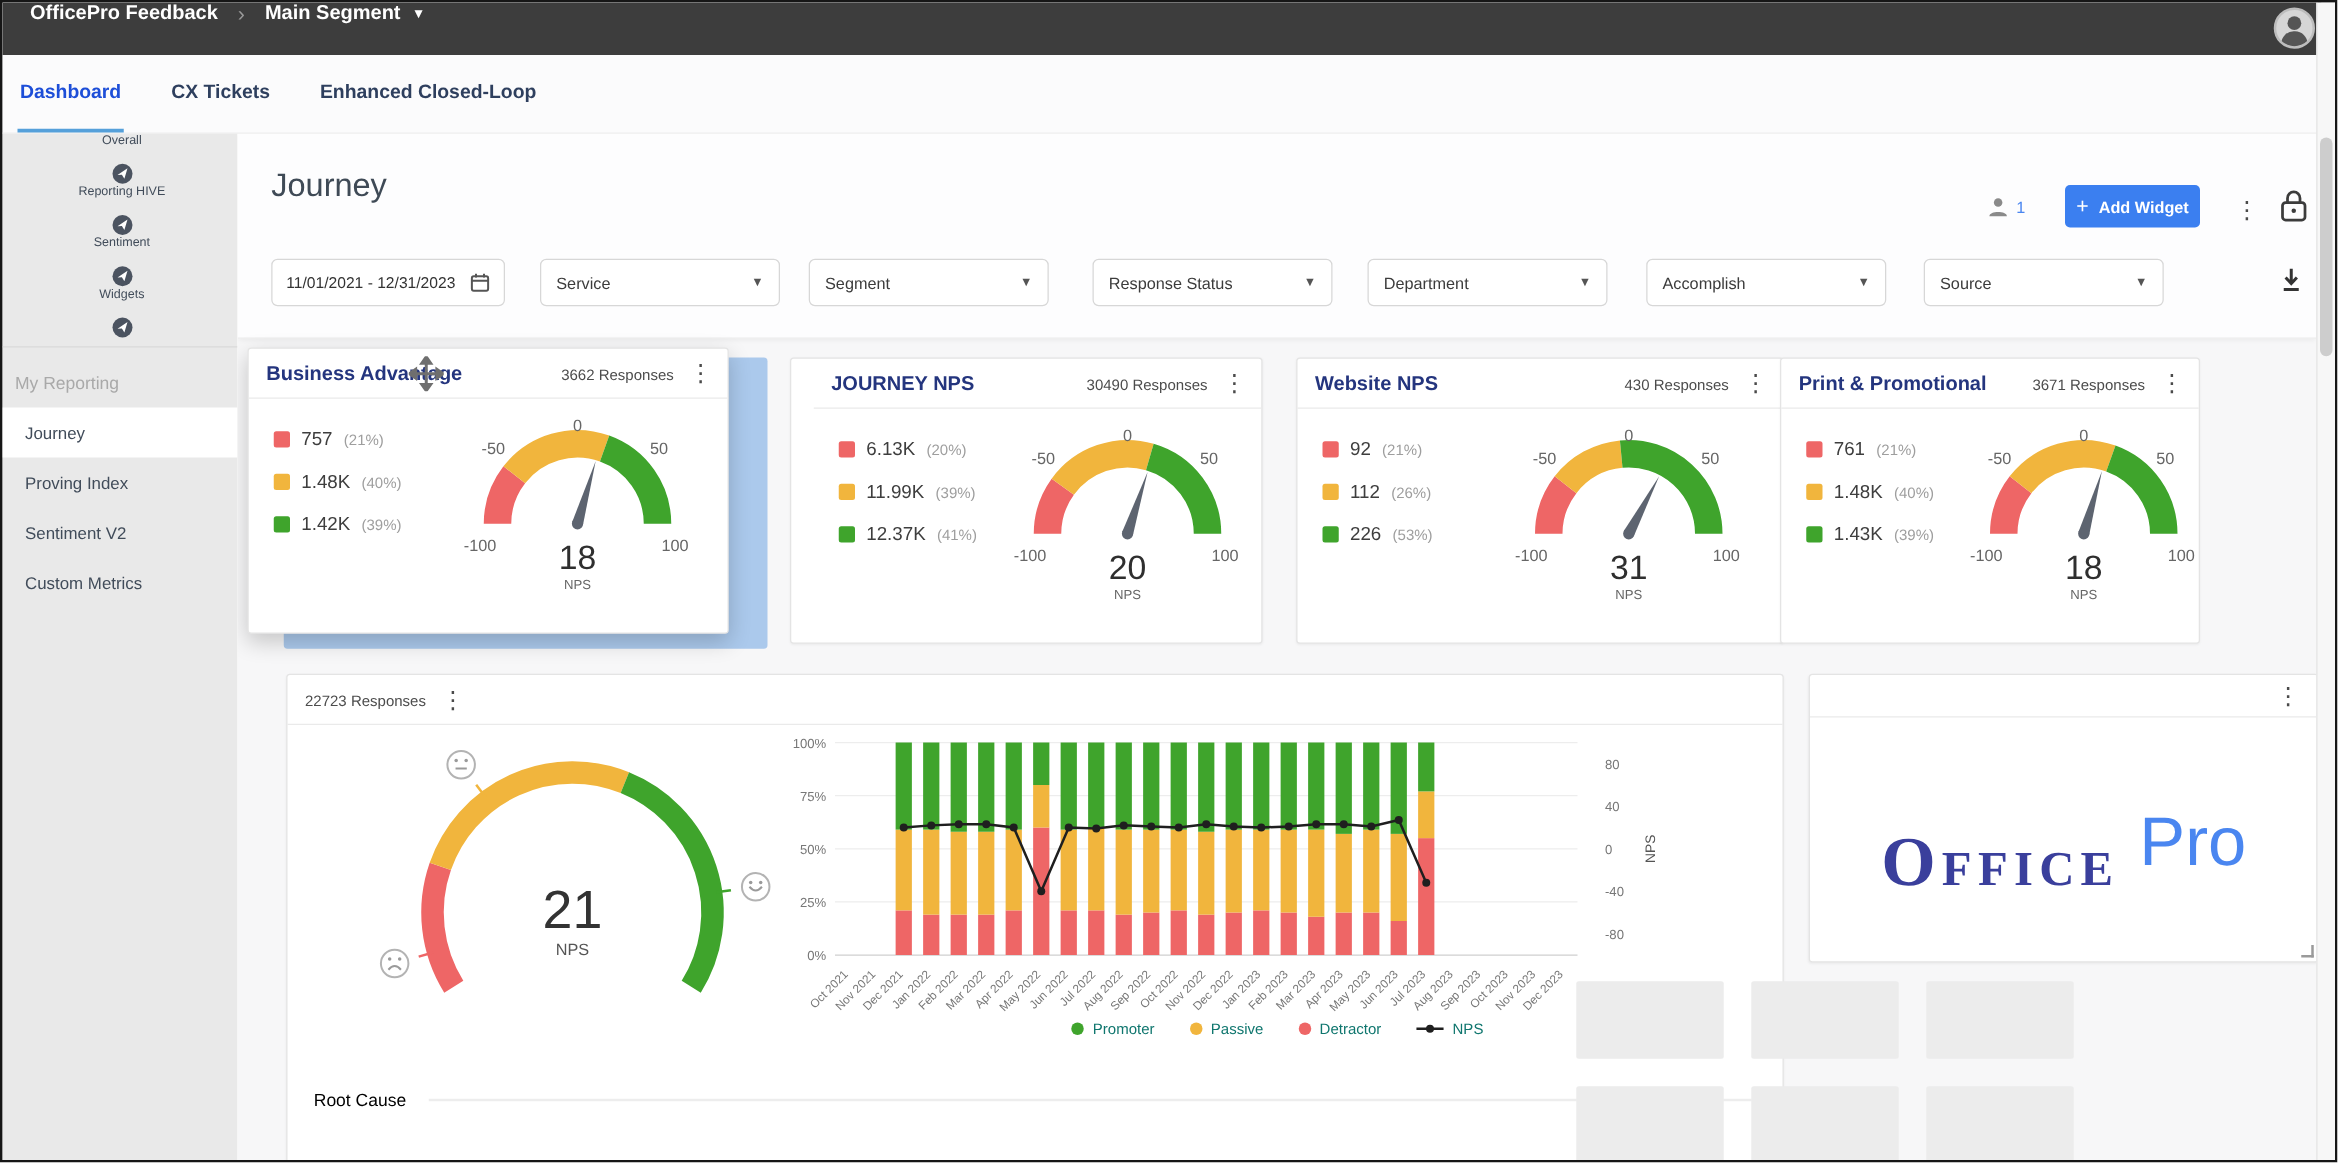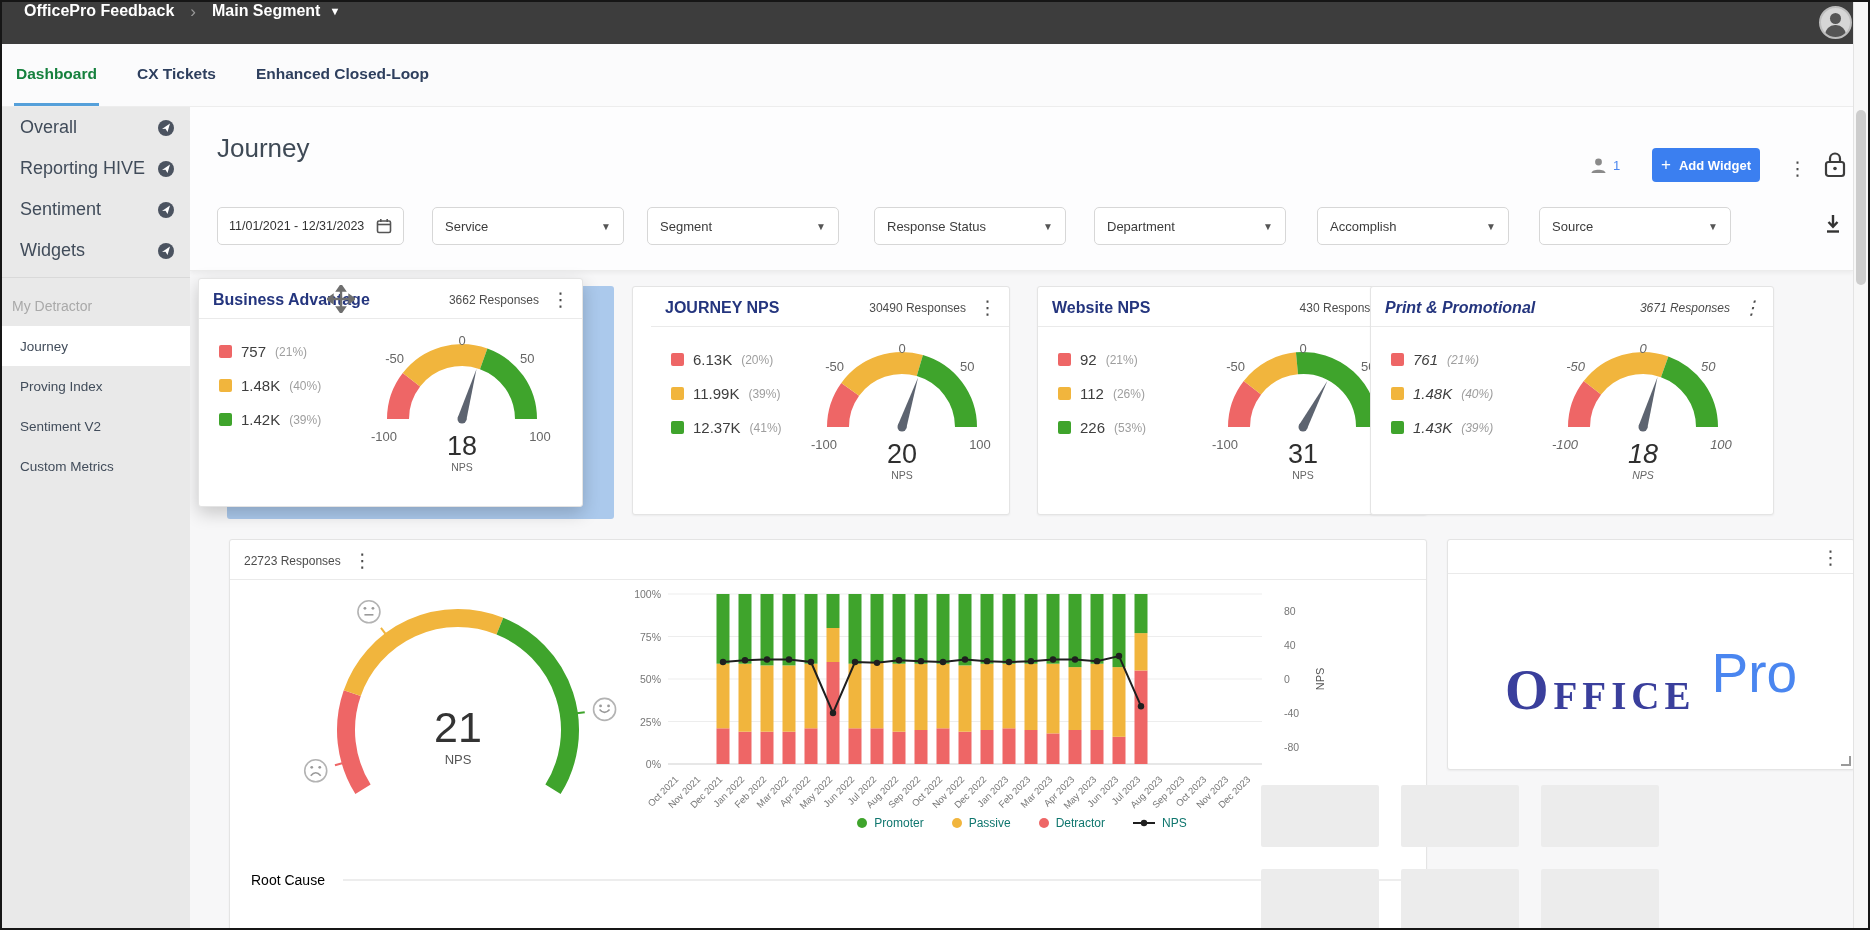--- a/index.html
+++ b/index.html
@@ -13,25 +13,25 @@
   .segment-picker { display:flex; align-items:center; cursor:pointer; }
   .segment-name { font-size:16px; font-weight:bold; }
   .tb-caret { font-size:11px; margin-left:9px; color:#fff; }
   .avatar { position:absolute; right:16px; top:4px; width:33px; height:33px; border-radius:50%; background:#d6d6d6; border:2px solid #bdbdbd; overflow:hidden; }
   .avatar .head { position:absolute; left:9px; top:5px; width:11px; height:11px; border-radius:50%; background:#555; }
   .avatar .body { position:absolute; left:4px; top:17px; width:21px; height:14px; border-radius:10px 10px 0 0; background:#555; }
 
   
   .tabsbar { position:absolute; left:0; top:42px; width:1855px; height:63px; background:#fbfbfc; display:flex; align-items:stretch; gap:36px; padding-left:12px; border-bottom:1px solid #ededed; }
   .tab { font-size:15.5px; font-weight:700; color:#2e3f5e; display:flex; align-items:center; border-bottom:3px solid transparent; padding:0 2px; cursor:pointer; }
-  .tab.active { color:#15803d; border-bottom-color:#55a0da; }
+  .tab.active { color:#1d4ed8; border-bottom-color:#55a0da; }
 
   
   .sidebar { position:absolute; left:0; top:105px; width:188px; bottom:0; background:#e9e9e9; }
-  .side-item { height:41px; display:flex; align-items:center; justify-content:space-between; padding:0 15px 0 18px; font-size:18px; color:#414c5a; cursor:pointer; }
+  .side-item { height:41px; display:flex; align-items:center; justify-content:space-between; padding:0 15px 0 18px; font-size:10px; color:#414c5a; cursor:pointer;flex-direction:column; }
   .side-divider { height:1px; background:#d9d9d9; margin:6px 0 0 0; }
   .side-section { color:#a9a9a9; font-size:14px; padding:20px 18px 12px 10px; }
   .dash-item { height:40px; display:flex; align-items:center; padding:0 18px; font-size:13.5px; color:#414c5a; cursor:pointer; }
   .dash-item.active { background:#ffffff; }
 
   
   .main { position:absolute; left:188px; top:105px; right:15px; bottom:0; background:#f7f7f8; overflow:hidden; }
   .main-head { position:absolute; left:0; top:0; right:0; height:164px; background:#fdfdfe; border-bottom:1px solid #ececec; box-shadow:0 2px 4px rgba(0,0,0,.05); }
   .page-title { position:absolute; left:27px; top:26px; font-size:26px; color:#3f4a56; font-weight:400; }
   .users-ind { position:absolute; left:1400px; top:50px; display:flex; align-items:center; gap:6px; }
@@ -137,21 +137,21 @@
         </svg>
     </div>
     <div class="side-item">
       <span>Widgets</span>
       <svg width="18" height="18" viewBox="0 0 18 18">
           <circle cx="9" cy="9" r="8" fill="#4b5360"></circle>
           <polygon points="5,10 13,4.5 10.5,13 8.5,9.8" fill="#fff"></polygon>
         </svg>
     </div>
     <div class="side-divider"></div>
-    <div class="side-section">My Detractor</div>
+    <div class="side-section">My Reporting</div>
     <div class="dash-item active">Journey</div>
     <div class="dash-item">Proving Index</div>
     <div class="dash-item">Sentiment V2</div>
     <div class="dash-item">Custom Metrics</div>
   </aside>
 
   <main class="main">
     <div class="main-head"></div>
     <h1 class="page-title">Journey</h1>
 
@@ -351,21 +351,21 @@
               <text x="198" y="122" text-anchor="middle" font-size="13" fill="#666">100</text>
               <polygon points="144.3323503415498,54.044187235387945 116.02305466460088,97.89431583582741 123.97694533539912,102.10568416417259" fill="#5d6470"></polygon>
               <circle cx="120" cy="100" r="4.5" fill="#5d6470"></circle>
               <text x="120" y="136" text-anchor="middle" font-size="27" fill="#2f2f2f">31</text>
               <text x="120" y="152" text-anchor="middle" font-size="10.5" fill="#666">NPS</text>
             </svg>
           </div>
       </div>
     </div>
 
-    <div class="card" style="left:1180px; top:179px; width:404px; height:229px;font-style:italic;">
+    <div class="card" style="left:1234px; top:179px; width:336px; height:229px;">
       <div class="card-head">
         <span class="card-title">Print &amp; Promotional</span>
         <span class="responses">3671 Responses</span>
         <span class="kebab">⋮</span>
       </div>
       <div class="gauge-body">
         <div class="legend">
           <div class="legend-row">
               <span class="sw sw-detractor"></span>
               <span>761</span>

